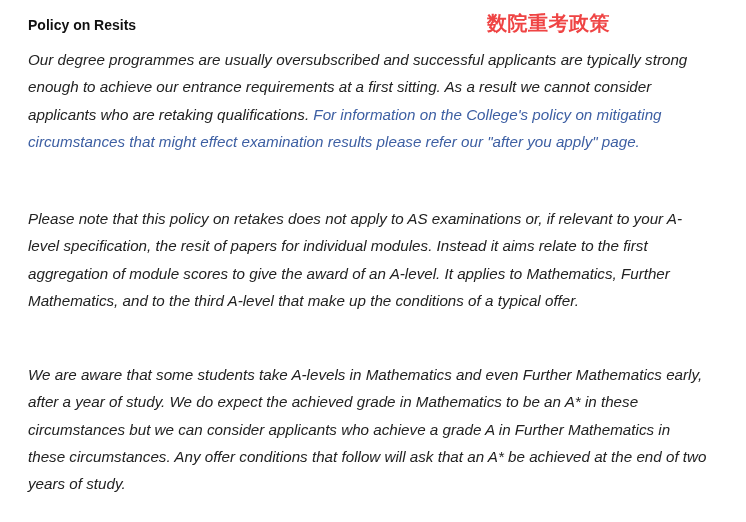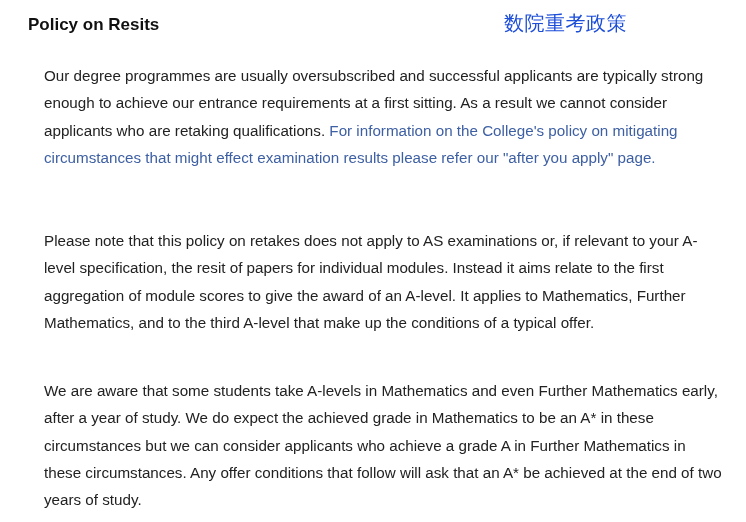--- a/index.html
+++ b/index.html
@@ -12,47 +12,49 @@
       height: 522px;
       overflow: hidden;
       position: relative;
       font-family: "Liberation Sans", sans-serif;
       color: #1a1a1a;
     }
     .heading {
       position: absolute;
       left: 28px;
       top: 14px;
-      font-size: 17px;
+      font-size: 14px;
       font-weight: bold;
       color: #111111;
       margin: 0;
       line-height: 22px;
     }
     .annotation {
       position: absolute;
-      left: 504px;
+      left: 487px;
       top: 9px;
       font-size: 20px;
-      color: #1d4ed8;
+      color: #ef4444;
       line-height: 28px;
       letter-spacing: 0.5px;
       font-family: "DejaVu Sans", sans-serif;
+      font-weight: bold;
     }
     .para {
       position: absolute;
       left: 28px;
       width: 680px;
       font-size: 15.2px;
       line-height: 27.3px;
       color: #222222;
-      margin: 16px;
+      margin: 0;
+      font-style: italic;
     }
     .p1 { top: 46px; }
-    .p2 { top: 211px; }
+    .p2 { top: 205px; }
     .p3 { top: 361px; }
     .link {
       color: #3d5fa3;
       text-decoration: none;
     }
   </style>
 </head>
 <body>
 
 <h2 class="heading">Policy on Resits</h2>

